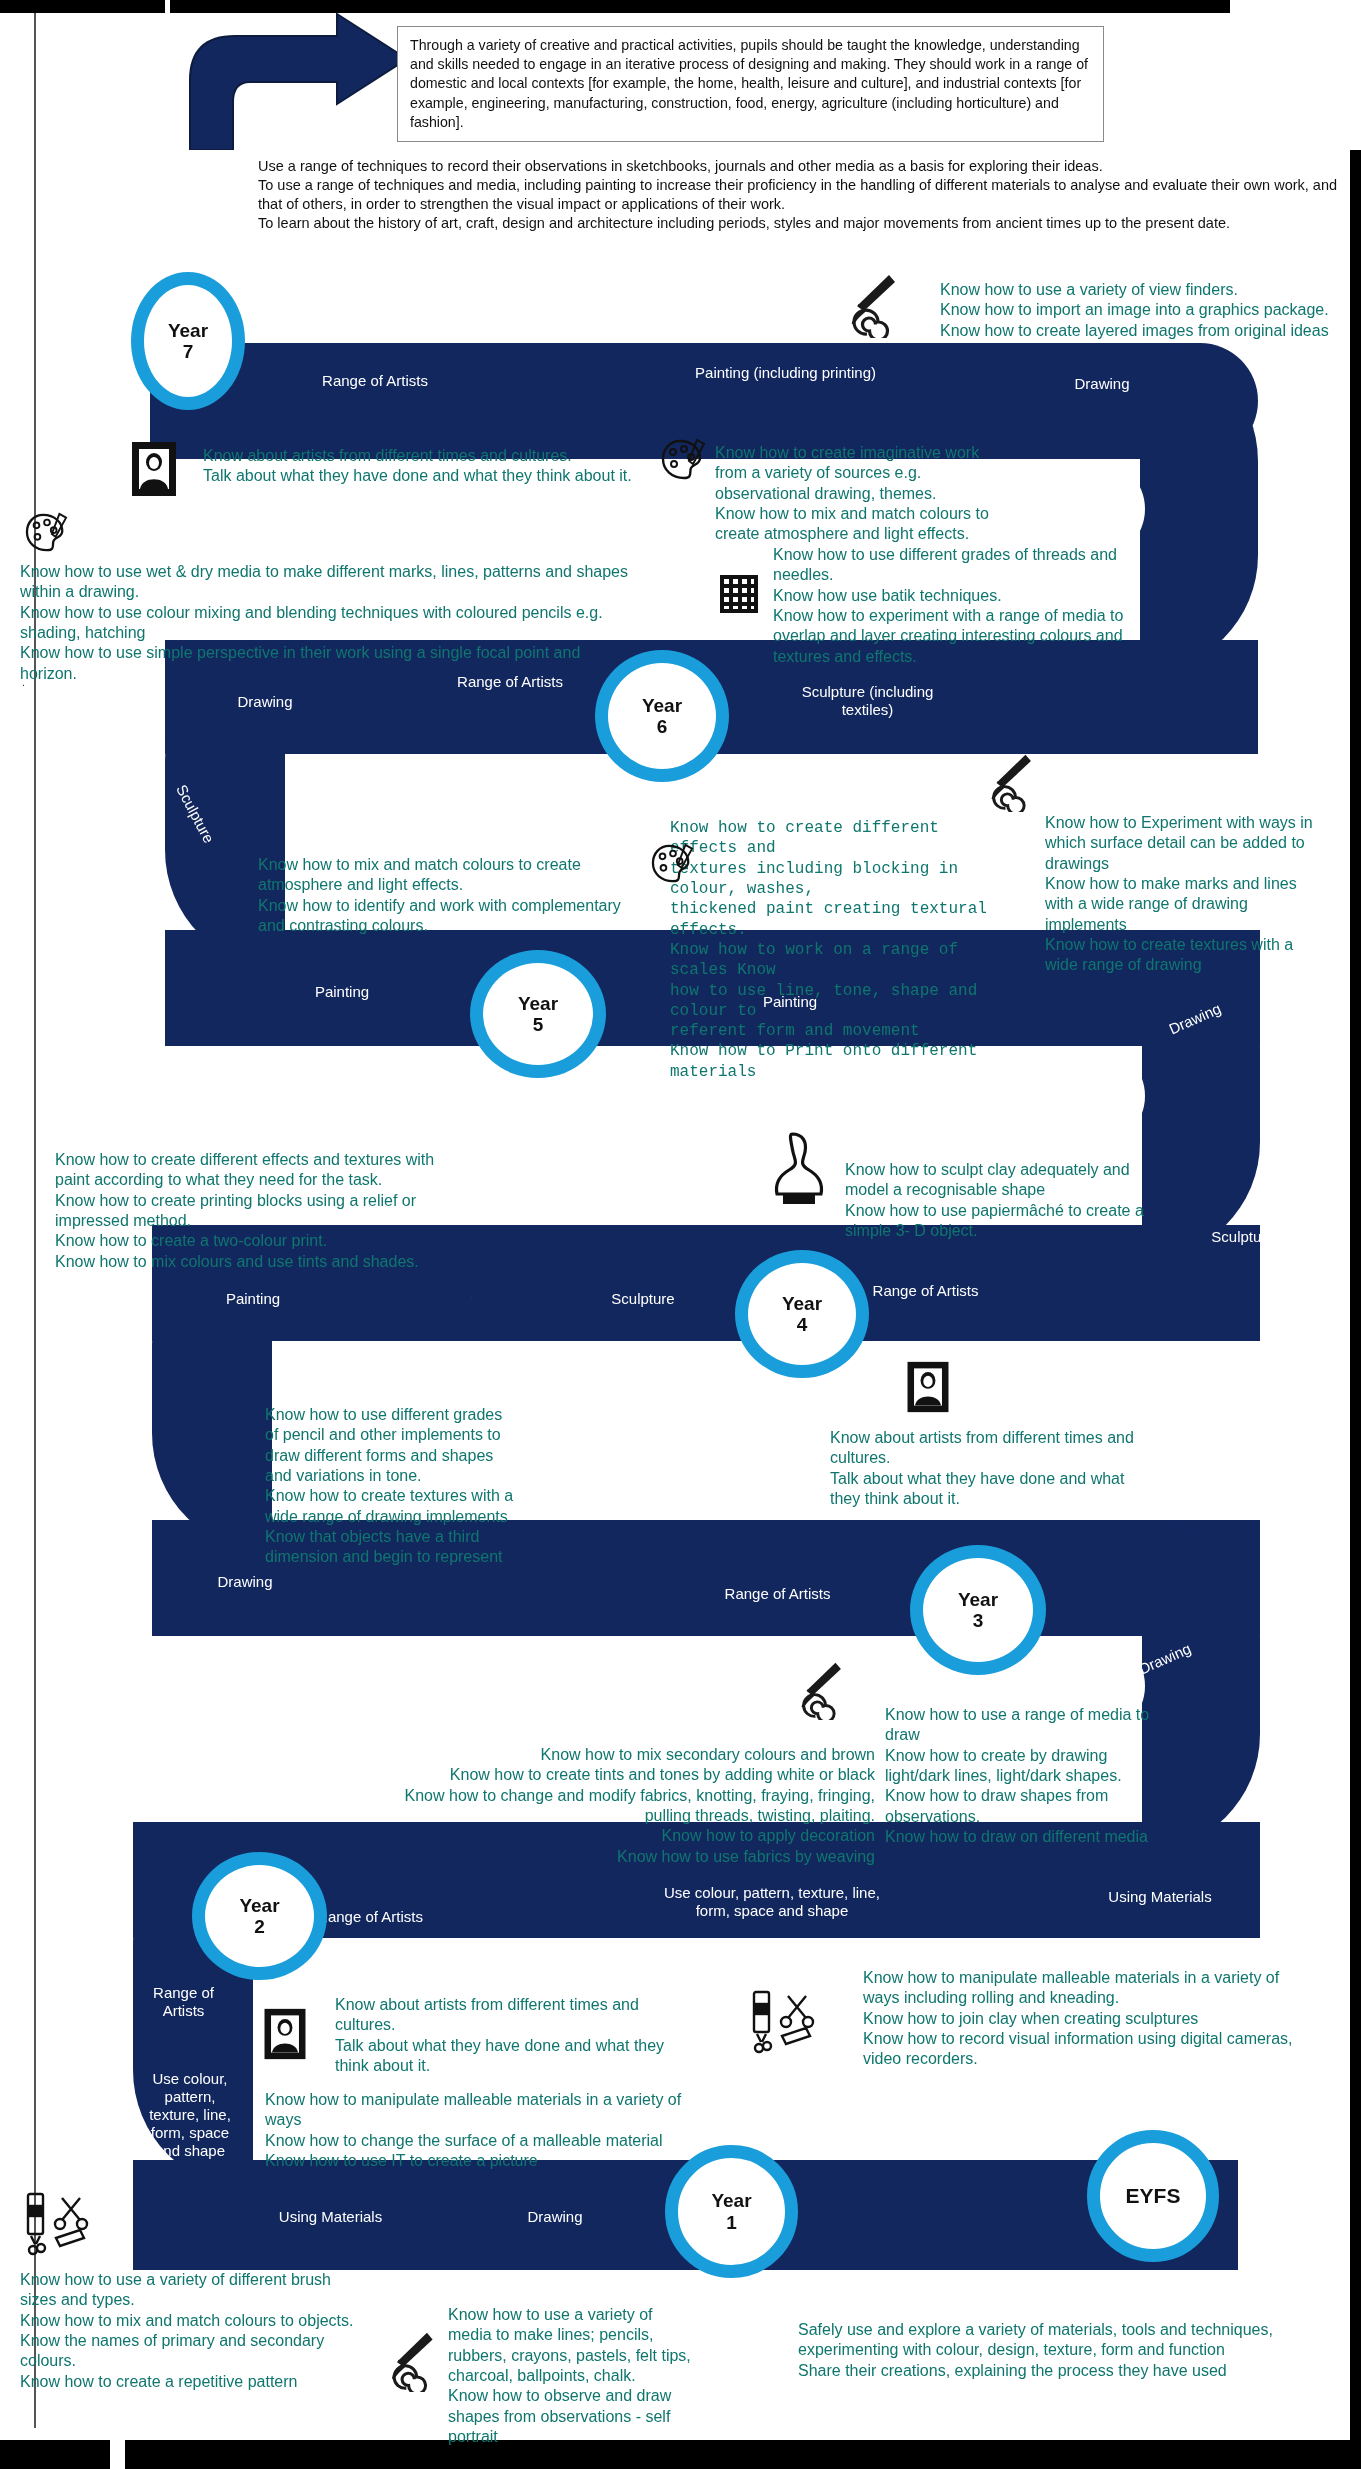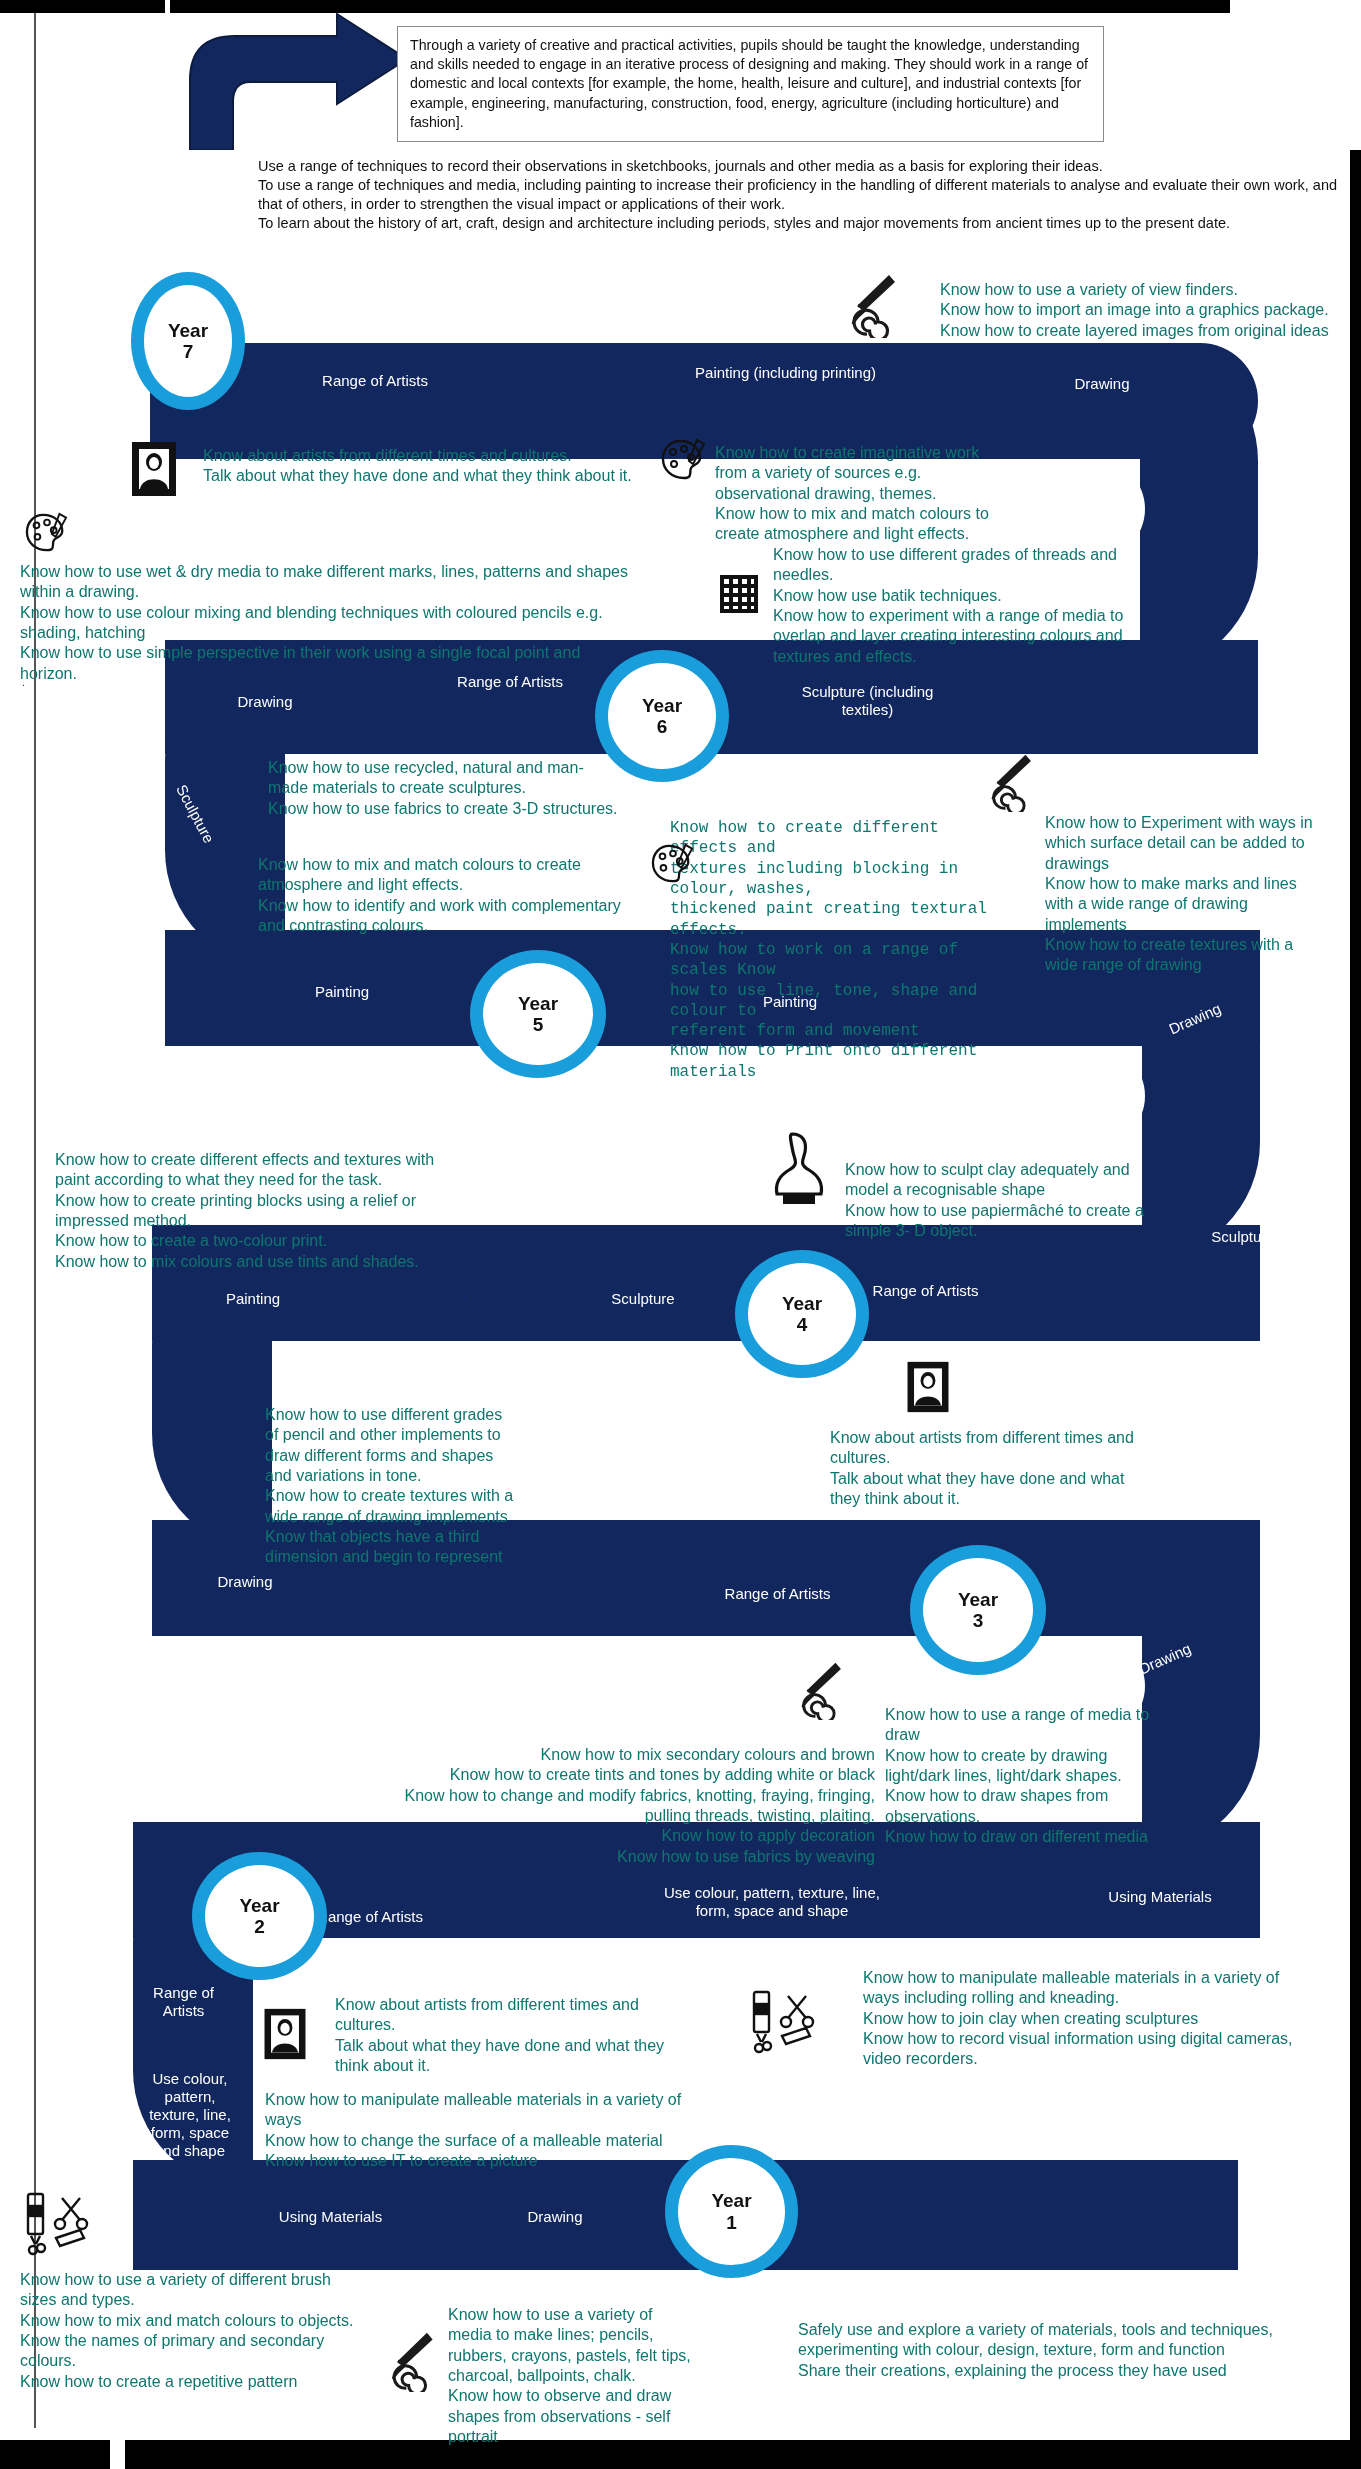--- a/index.html
+++ b/index.html
@@ -143,20 +143,23 @@
   <div class="year-bubble" style="left:192px;top:1852px;width:135px;height:128px;">
     <span class="yw">Year</span>
     <span class="yn">2</span>
   </div>
 
   <div class="year-bubble" style="left:665px;top:2145px;width:133px;height:133px;">
     <span class="yw">Year</span>
     <span class="yn">1</span>
   </div>
 
+  <div class="year-bubble single" style="left:1087px;top:2130px;width:132px;height:132px;">
+    <span class="yw">EYFS</span>
+  </div>
 
   <div class="rlabel" style="left:275px;top:372px;width:200px;">Range of Artists</div>
   <div class="rlabel" style="left:693px;top:364px;width:185px;">Painting (including printing)</div>
   <div class="rlabel" style="left:1042px;top:375px;width:120px;">Drawing</div>
 
   <div class="rlabel" style="left:205px;top:693px;width:120px;">Drawing</div>
   <div class="rlabel" style="left:455px;top:673px;width:110px;">Range of Artists</div>
   <div class="rlabel" style="left:775px;top:683px;width:185px;">Sculpture (including textiles)</div>
   <div class="rlabel rot-b" style="left:140px;top:805px;width:110px;">Sculpture</div>
 
@@ -360,23 +363,20 @@
 
   <div class="txt" style="left:773px;top:545px;width:360px;">Know how to use different grades of threads and
 needles.
 Know how use batik techniques.
 Know how to experiment with a range of media to
 overlap and layer creating interesting colours and
 textures and effects.</div>
 
   <div class="tiny-dot" style="left:22px;top:676px;">.</div>
 
-  <div class="txt" style="left:268px;top:758px;width:400px;">Know how to use recycled, natural and man-
-made materials to create sculptures.
-Know how to use fabrics to create 3-D structures.</div>
 
   <div class="txt" style="left:258px;top:855px;width:400px;">Know how to mix and match colours to create
 atmosphere and light effects.
 Know how to identify and work with complementary
 and contrasting colours.</div>
 
   <div class="txt" style="left:670px;top:818px;width:330px;font-family:Liberation Mono, monospace;">Know how to create different effects and
 textures including blocking in colour, washes,
 thickened paint creating textural effects.
 Know how to work on a range of scales Know

